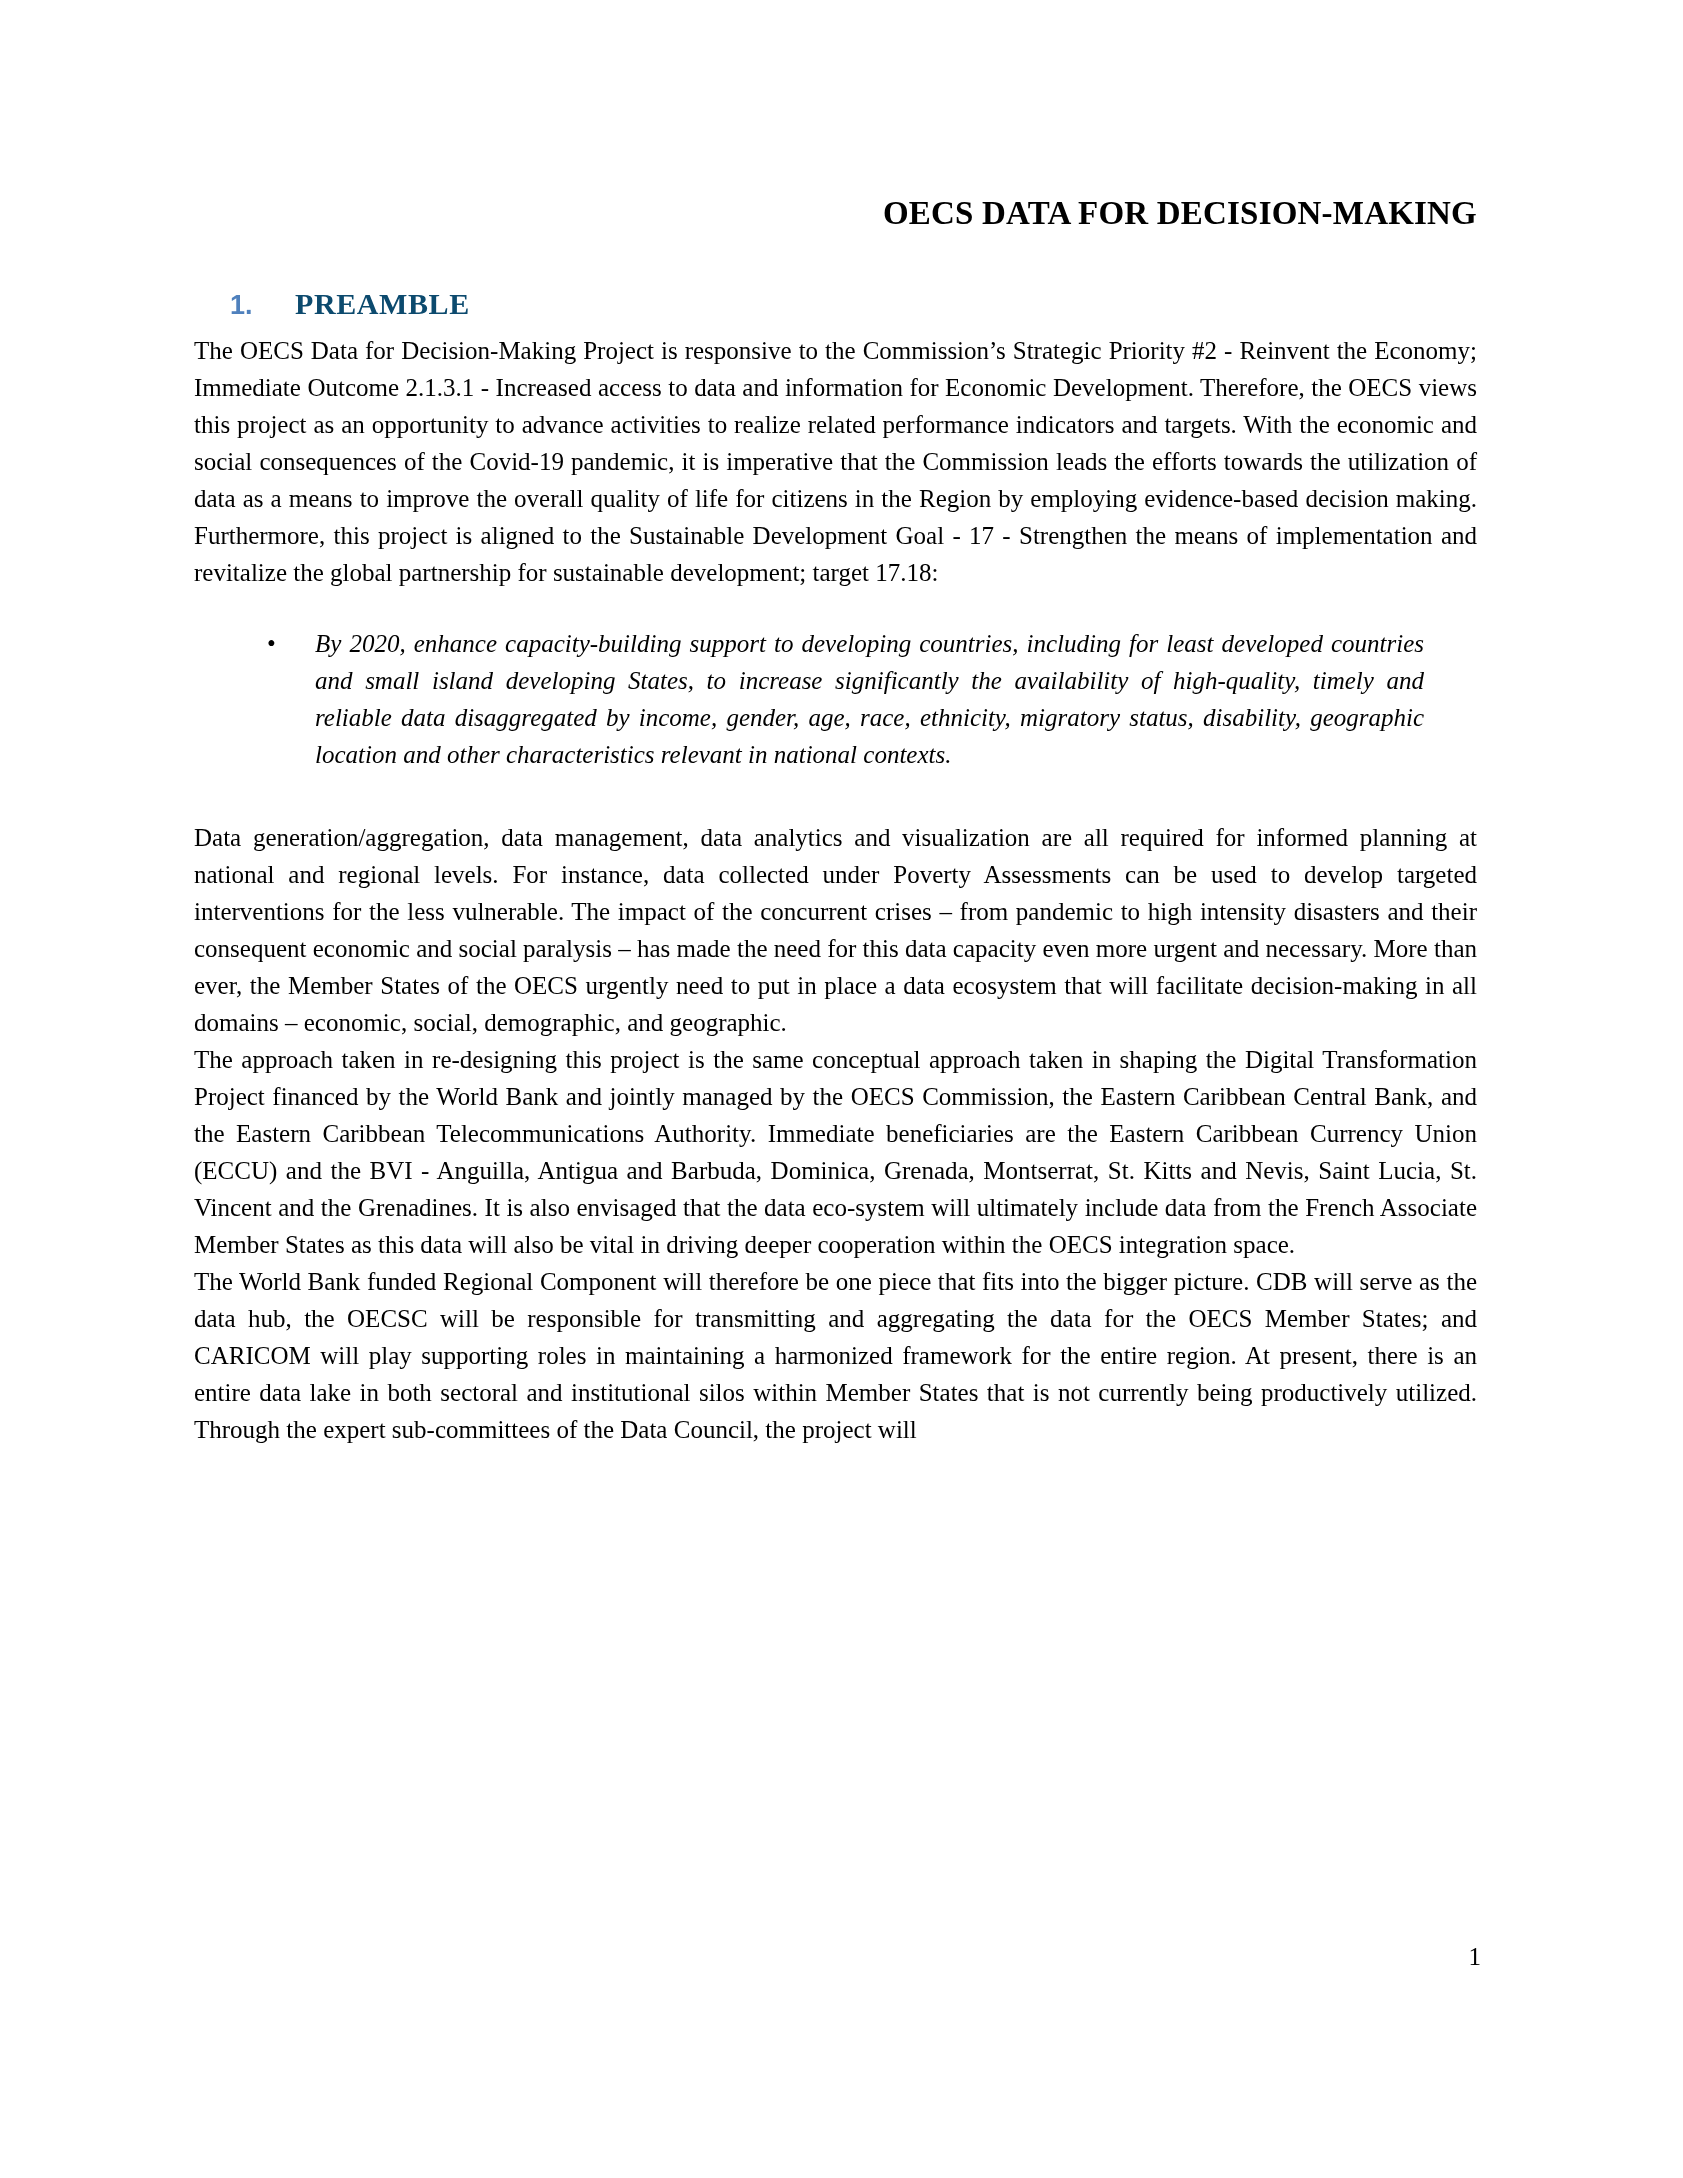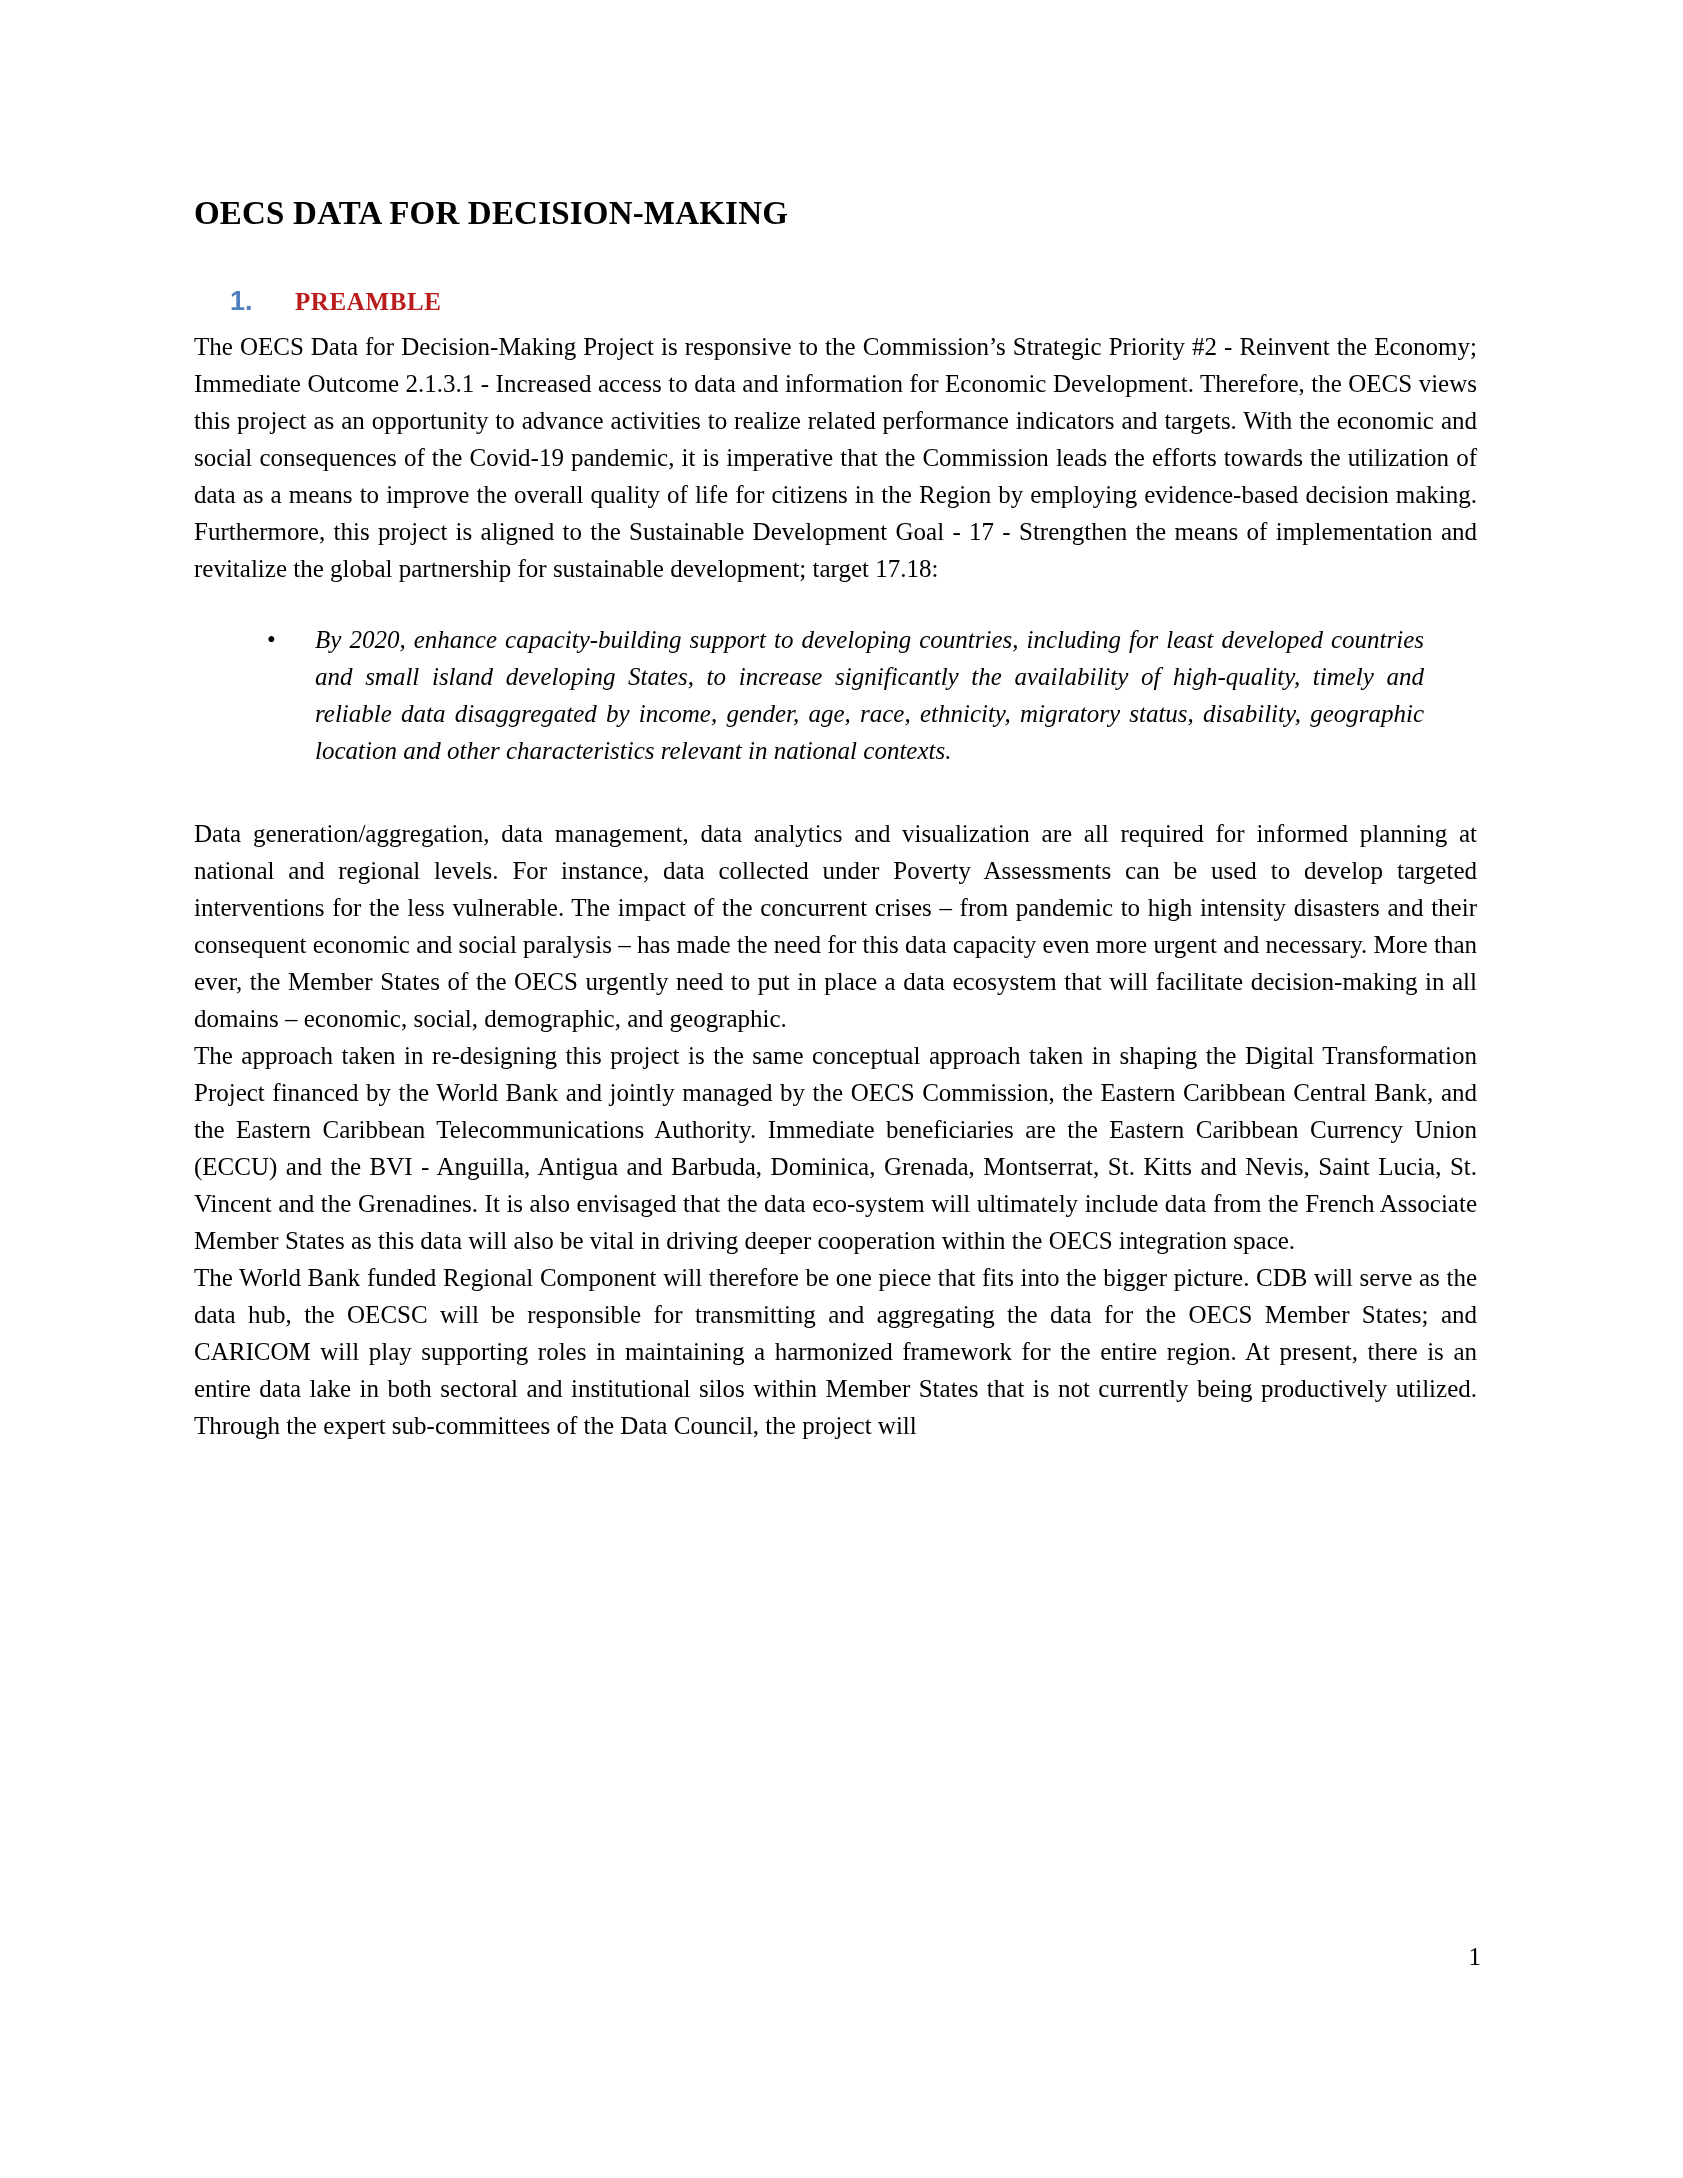--- a/index.html
+++ b/index.html
@@ -24,21 +24,21 @@
     top: 0;
     width: 1283px;
   }
 
   
   .doc-title {
     font-family: "Liberation Serif", "DejaVu Serif", serif;
     font-weight: bold;
     font-size: 33px;
     line-height: 1.2;
-    text-align: left;
+    text-align: right;
     letter-spacing: 0.2px;
     margin: 0;
     padding-top: 194px;
     color: #000000;
   }
 
   
   .section-heading {
     display: flex;
     align-items: baseline;
@@ -52,23 +52,23 @@
     font-weight: bold;
     font-size: 27px;
     line-height: 1.1;
     color: #4f81bd;
     width: 65px;
     flex: 0 0 65px;
   }
   .section-heading .sec-label {
     font-family: "Liberation Serif", "DejaVu Serif", serif;
     font-weight: bold;
-    font-size: 25px;
+    font-size: 30px;
     line-height: 1.1;
-    color: #b91c1c;
+    color: #0c4a6e;
     letter-spacing: 0.6px;
   }
 
   
   p.body {
     font-size: 25px;
     line-height: 1.48;
     text-align: justify;
     text-justify: inter-word;
     margin: 0;

